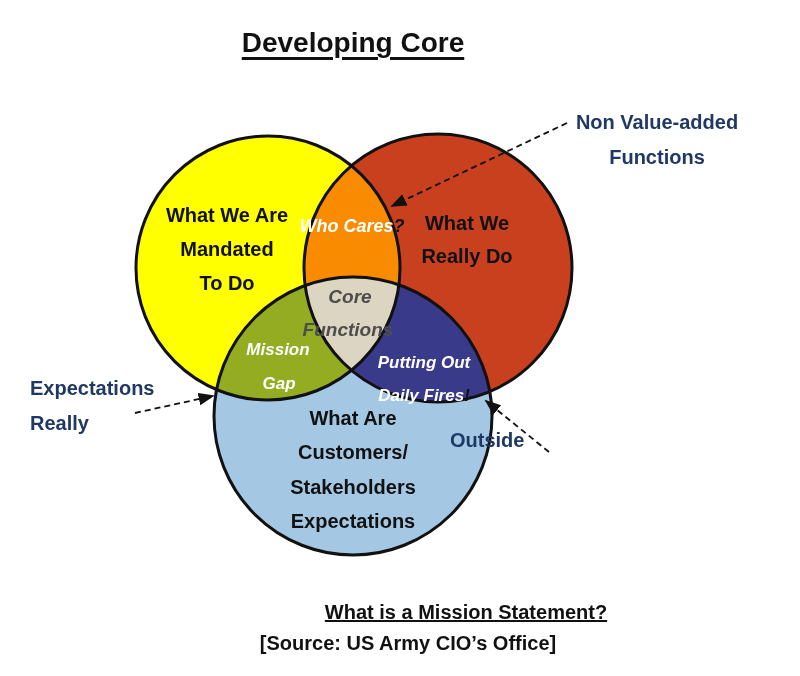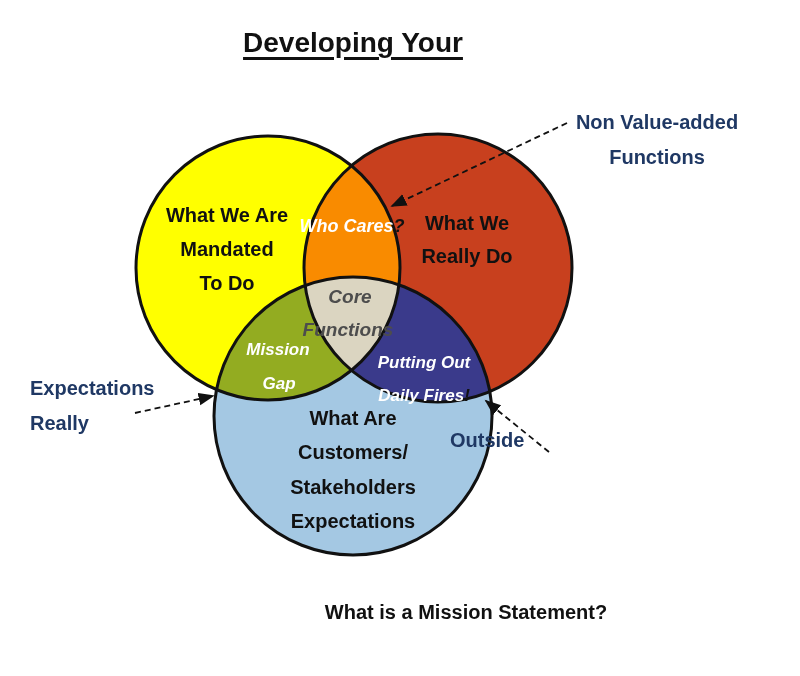--- a/index.html
+++ b/index.html
@@ -27,38 +27,38 @@
     font-size:20px;font-weight:bold;color:#1F3864;
     line-height:35px;white-space:nowrap;
   }
   #ann-nonvalue{left:507px;top:105px;width:300px;text-align:center;}
   #ann-unfulfilled{left:30px;top:371px;text-align:left;}
   #ann-outside{left:450px;top:424px;width:300px;text-align:left;line-height:33px;}
   .caption{
     position:absolute;width:500px;text-align:center;
     font-size:20px;font-weight:bold;color:#111111;line-height:24px;
   }
-  #caption-question{left:216px;top:600px;}
+  #caption-question{left:216px;top:600px;text-decoration:underline;}
   #caption-source{left:158px;top:631px;}
   
   text{font-family:"Liberation Sans","DejaVu Sans",sans-serif;}
   .circle-label{font-size:20px;font-weight:bold;fill:#111111;text-anchor:middle;}
   .overlap-label{font-size:17px;font-weight:bold;font-style:italic;fill:#ffffff;text-anchor:middle;}
   .overlap-label .punct{fill:#111111;}
   .who-cares{font-size:18px;}
   .core-label{font-size:19px;font-weight:bold;font-style:italic;fill:#4D4D4D;text-anchor:middle;}
   .dash-arrow{stroke:#111111;stroke-width:1.8;stroke-dasharray:6 4;fill:none;}
 </style>
 </head>
 <body>
 
 <div class="stage">
 
   <div class="title">
-    <span class="t-line">Developing Your</span><br>
+    <span class="t-line">Developing Core</span><br>
   </div>
 
   <svg class="venn" width="800" height="676" viewBox="0 0 800 676">
     <defs>
       <clipPath id="clipYellow">
           <circle cx="268" cy="268" r="132"></circle>
         </clipPath>
       <clipPath id="clipRed">
           <circle cx="438" cy="268" r="134"></circle>
         </clipPath>
@@ -137,14 +137,15 @@
   <div class="navy-label" id="ann-unfulfilled">
     <span>Expectations</span><br>
     <span>Really</span>
   </div>
 
   <div class="navy-label" id="ann-outside">
     <span>Outside</span><br>
   </div>
 
   <div class="caption" id="caption-question">What is a Mission Statement?</div>
+  <div class="caption" id="caption-source">[Source: US Army CIO’s Office]</div>
 
 </div>
 
 </body></html>

